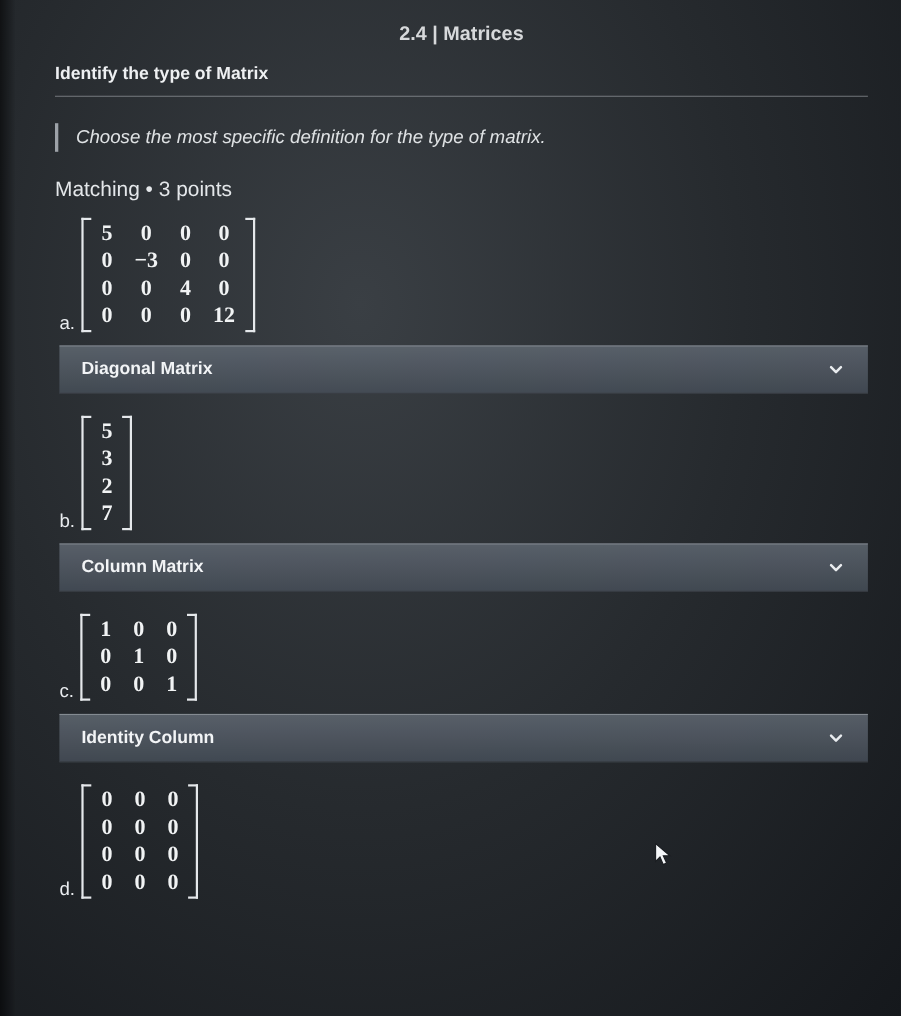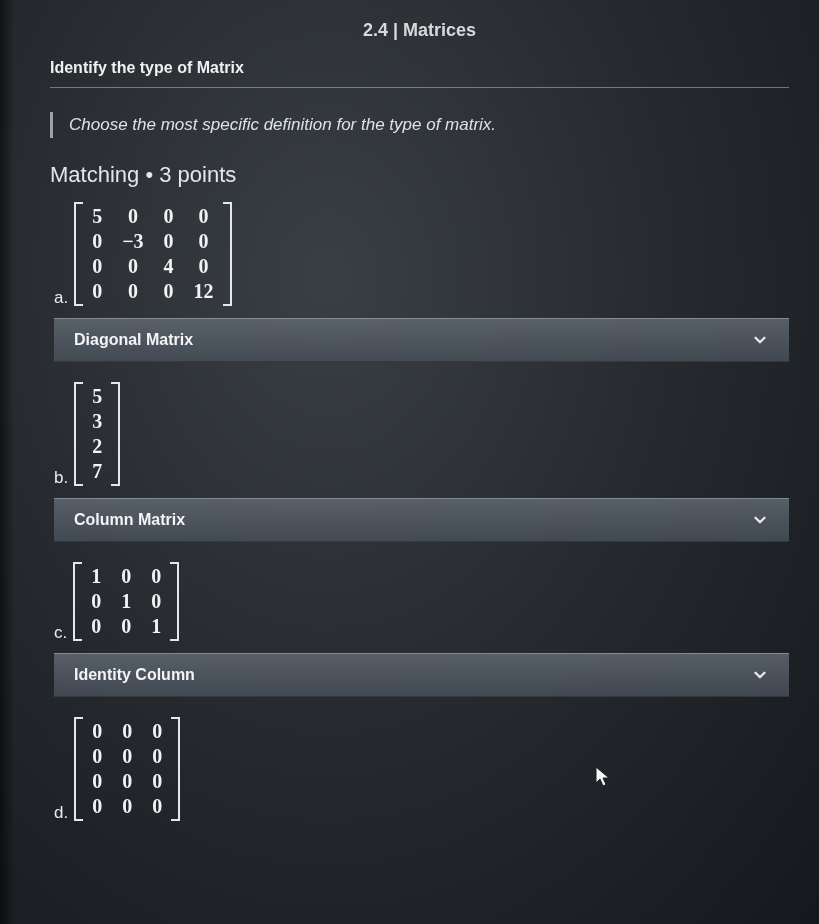--- a/index.html
+++ b/index.html
@@ -42,21 +42,21 @@
     height: 26px;
     background: #9da2a8;
   }
   .instruction {
     font-style: italic;
     font-size: 17px;
     color: #dfe2e4;
     font-weight: 500;
   }
   .qtype {
-    font-size: 22px;
+    font-size: 19px;
     color: #e4e7ea;
     margin-bottom: 8px;
   }
   .item {
     margin-top: 6px;
   }
   .item-label-row {
     display: flex;
     align-items: flex-end;
     gap: 6px;

